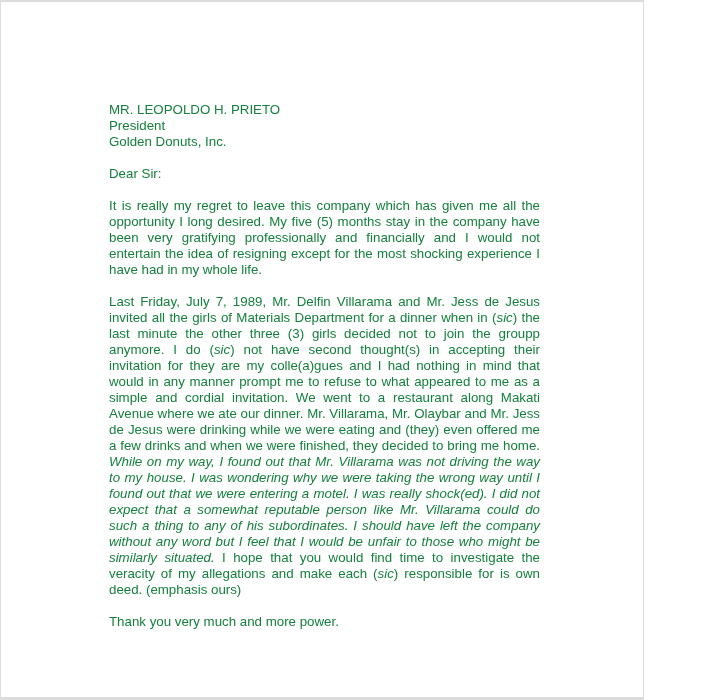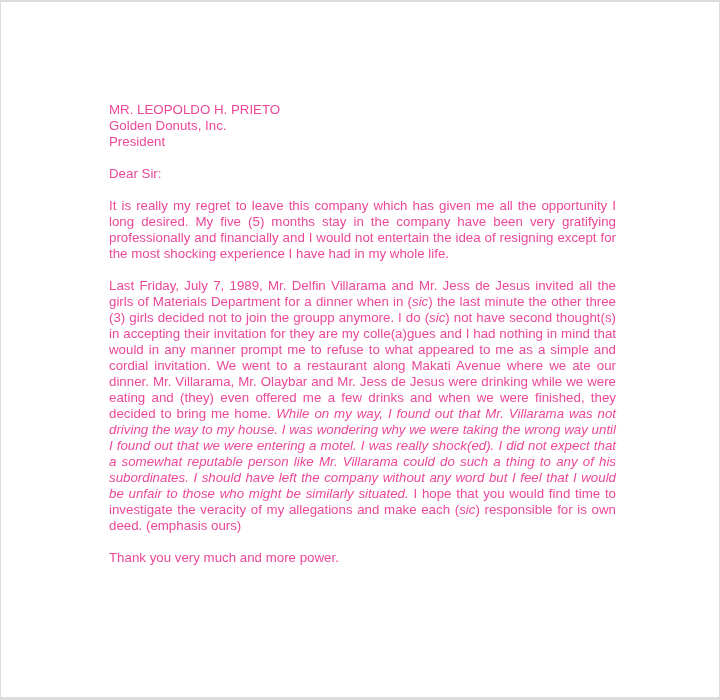--- a/index.html
+++ b/index.html
@@ -1,31 +1,31 @@
 <!DOCTYPE html>
 <html><head>
 <meta charset="utf-8">
 <style>
   * { margin: 0; padding: 0; box-sizing: border-box; }
   html, body { background: #ffffff; }
   body { width: 720px; }
 
   .page {
     position: relative;
-    width: 720px;
+    width: 644px;
     height: 700px;
     background: #ffffff;
     border: 1px solid #dcdcdc;
     border-top-width: 2px;
     border-bottom-width: 3px;
     padding: 100px 103px 0 108px;
     font-family: "Liberation Sans", sans-serif;
     font-size: 13.3px;
     line-height: 16px;
-    color: #ec4899;
+    color: #15803d;
     overflow: hidden;
   }
 
   .recipient-block { margin-bottom: 16px; }
   .recipient-line { white-space: nowrap; }
 
   .salutation { margin-bottom: 16px; }
 
   .para {
     text-align: justify;
@@ -44,22 +44,22 @@
     text-decoration-skip-ink: none;
   }
 </style>
 </head>
 <body>
 
 <div class="page">
 
   <div class="recipient-block">
     <div class="recipient-line">MR. LEOPOLDO H. PRIETO</div>
+    <div class="recipient-line">President</div>
     <div class="recipient-line">Golden Donuts, Inc.</div>
-    <div class="recipient-line">President</div>
   </div>
 
   <div class="salutation">Dear Sir:</div>
 
   <div>
       <p class="para"><span>It is really my regret to leave this company which has given me all the opportunity I long desired. My five (5) months stay in the company have been very gratifying professionally and financially and I would not entertain the idea of resigning except for the most shocking experience I have had in my whole life.</span></p>
       <p class="para"><span>Last Friday, July 7, 1989, Mr. </span><span class="misspelled">Delfin</span><span> </span><span class="misspelled">Villarama</span><span> and Mr. Jess </span><span class="misspelled">de</span><span> Jesus invited all the girls of Materials Department for a dinner when in (</span><span class="italic">sic</span><span>) the last minute the other three (3) girls decided not to join the </span><span class="misspelled">groupp</span><span> anymore. I do (</span><span class="italic">sic</span><span>) not have second thought(s) in accepting their invitation for they are my </span><span class="misspelled">colle(a)gues</span><span> and I had nothing in mind that would in any manner prompt me to refuse to what appeared to me as a simple and cordial invitation. We went to a restaurant along </span><span class="misspelled">Makati</span><span> Avenue where we ate our dinner. Mr. </span><span class="misspelled">Villarama</span><span>, Mr. </span><span class="misspelled">Olaybar</span><span> and Mr. Jess </span><span class="misspelled">de</span><span> Jesus were drinking while we were eating and (they) even offered me a few drinks and when we were finished, they decided to bring me home. </span><span class="italic">While on my way, I found out that Mr. </span><span class="italic misspelled">Villarama</span><span class="italic"> was not driving the way to my house. I was wondering why we were taking the wrong way until I found out that we were entering a motel. I was really shock(ed). I did not expect that a somewhat reputable person like Mr. </span><span class="italic misspelled">Villarama</span><span class="italic"> could do such a thing to any of his subordinates. I should have left the company without any word but I feel that I would be unfair to those who might be similarly situated.</span><span> I hope that you would find time to investigate the veracity of my allegations and make each (</span><span class="italic">sic</span><span>) responsible for is own deed. (emphasis ours)</span></p>
     </div>
 
   <div class="closing">Thank you very much and more power.</div>

